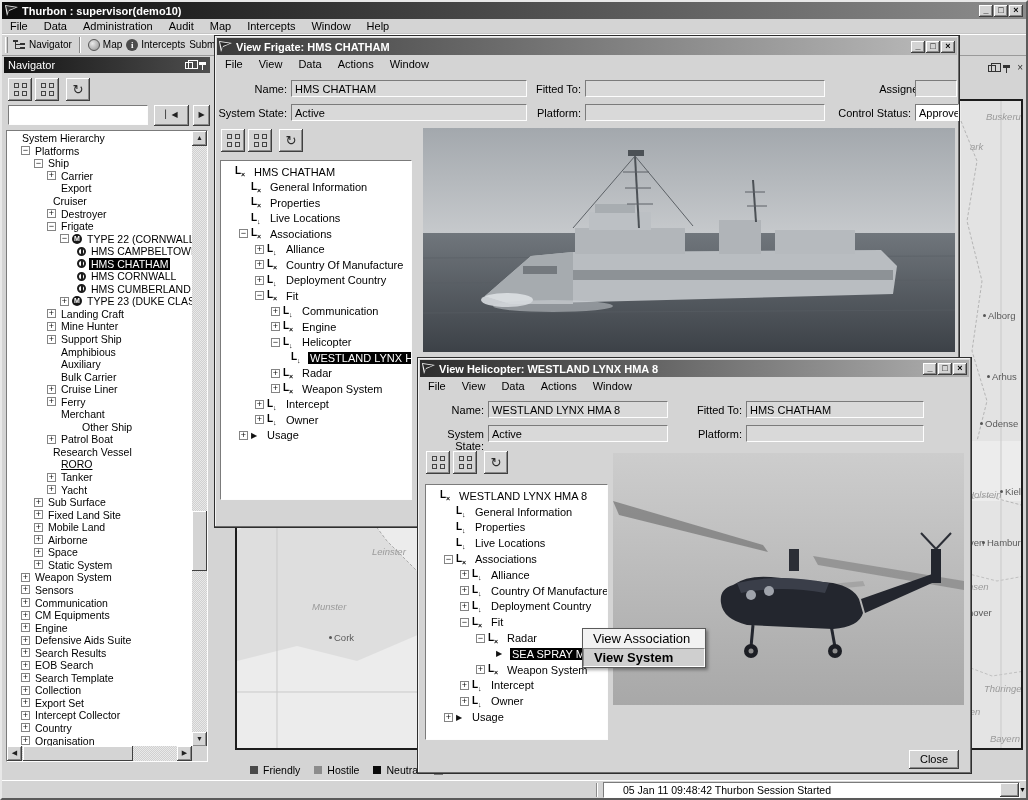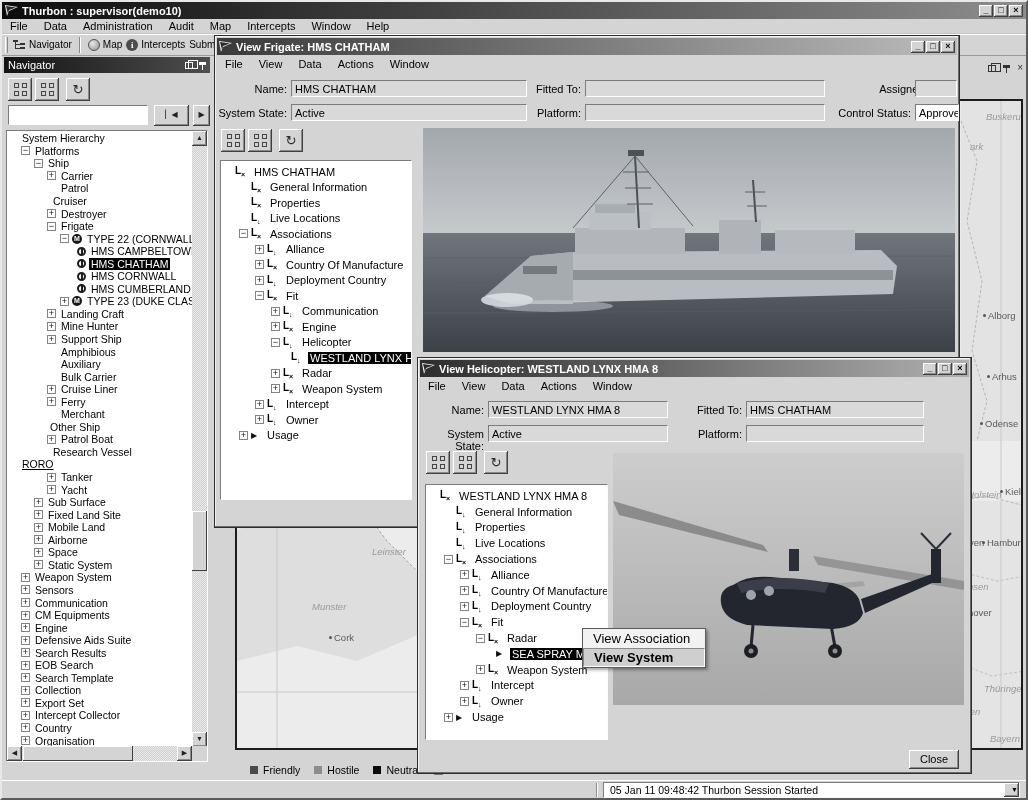--- a/index.html
+++ b/index.html
@@ -25,21 +25,21 @@
   .ico-tree i{position:absolute;background:#333;}
   .ico-globe{width:12px;height:12px;border-radius:50%;background:radial-gradient(circle at 35% 35%,#e9e9e9,#8f8f8f);border:1px solid #555;}
   .ico-info{width:12px;height:12px;border-radius:50%;background:#4c4c4c;color:#fff;font-size:9px;font-weight:bold;
             text-align:center;line-height:12px;font-family:"Liberation Serif",serif;}
   .applogo{width:13px;height:11px;}
   
   .statusbar{left:0;top:778px;width:100%;height:18px;background:#d4d4d4;border-top:1px solid #fff;}
   .sb-div{position:absolute;left:594px;top:2px;width:2px;height:14px;border-left:1px solid #8a8a8a;border-right:1px solid #fff;}
   .sb-combo{position:absolute;left:601px;top:1px;width:417px;height:16px;background:#fff;border:1px solid;
             border-color:#7b7b7b #fdfdfd #fdfdfd #7b7b7b;font-size:10.5px;display:flex;align-items:center;}
-  .sb-combo span{padding-left:6px;white-space:nowrap;}
+  .sb-combo span{padding-left:19px;white-space:nowrap;}
   .sb-drop{margin-left:auto;width:15px;height:14px;font-size:7px;line-height:13px;text-align:center;}
   
   .nav-panel{left:2px;top:55px;width:206px;height:722px;background:#d4d4d4;}
   .nav-head{position:absolute;left:0;top:0;width:100%;height:16px;background:linear-gradient(90deg,#141414,#4e4e4e);
             color:#fff;font-size:11px;display:flex;align-items:center;padding:0 4px;}
   .nav-head .hic{margin-left:auto;display:flex;gap:6px;align-items:center;}
   .float-ic{width:8px;height:7px;border:1px solid #fff;position:relative;background:transparent;}
   .float-ic::after{content:"";position:absolute;left:2px;top:-3px;width:8px;height:7px;border:1px solid #fff;}
   .pin-ic{width:7px;height:9px;position:relative;}
   .pin-ic::before{content:"";position:absolute;left:0;top:1px;width:7px;height:3px;background:#fff;}
@@ -279,21 +279,21 @@
           <div class="trow" style="height: 12.55px; padding-left: 26px;">
             <span class="exp">−</span>
             <span class="tlab">Ship</span>
           </div>
           <div class="trow" style="height: 12.55px; padding-left: 39px;">
             <span class="exp">+</span>
             <span class="tlab">Carrier</span>
           </div>
           <div class="trow" style="height: 12.55px; padding-left: 39px;">
             <span class="exp-sp"></span>
-            <span class="tlab">Patrol</span>
+            <span class="tlab">Export</span>
           </div>
           <div class="trow" style="height: 12.55px; padding-left: 31px;">
             <span class="exp-sp"></span>
             <span class="tlab">Cruiser</span>
           </div>
           <div class="trow" style="height: 12.55px; padding-left: 39px;">
             <span class="exp">+</span>
             <span class="tlab">Destroyer</span>
           </div>
           <div class="trow" style="height: 12.55px; padding-left: 39px;">
@@ -359,33 +359,33 @@
             <span class="tlab">Cruise Liner</span>
           </div>
           <div class="trow" style="height: 12.55px; padding-left: 39px;">
             <span class="exp">+</span>
             <span class="tlab">Ferry</span>
           </div>
           <div class="trow" style="height: 12.55px; padding-left: 39px;">
             <span class="exp-sp"></span>
             <span class="tlab">Merchant</span>
           </div>
-          <div class="trow" style="height: 12.55px; padding-left: 28px;">
+          <div class="trow" style="height: 12.55px; padding-left: 60px;">
             <span class="exp-sp"></span>
             <span class="tlab">Other Ship</span>
           </div>
           <div class="trow" style="height: 12.55px; padding-left: 39px;">
             <span class="exp">+</span>
             <span class="tlab">Patrol Boat</span>
           </div>
           <div class="trow" style="height: 12.55px; padding-left: 31px;">
             <span class="exp-sp"></span>
             <span class="tlab">Research Vessel</span>
           </div>
-          <div class="trow" style="height: 12.55px;  text-decoration: underline;">
+          <div class="trow" style="height: 12.55px; padding-left: 39px; text-decoration: underline;">
             <span class="exp-sp"></span>
             <span class="tlab">RORO</span>
           </div>
           <div class="trow" style="height: 12.55px; padding-left: 39px;">
             <span class="exp">+</span>
             <span class="tlab">Tanker</span>
           </div>
           <div class="trow" style="height: 12.55px; padding-left: 39px;">
             <span class="exp">+</span>
             <span class="tlab">Yacht</span>

